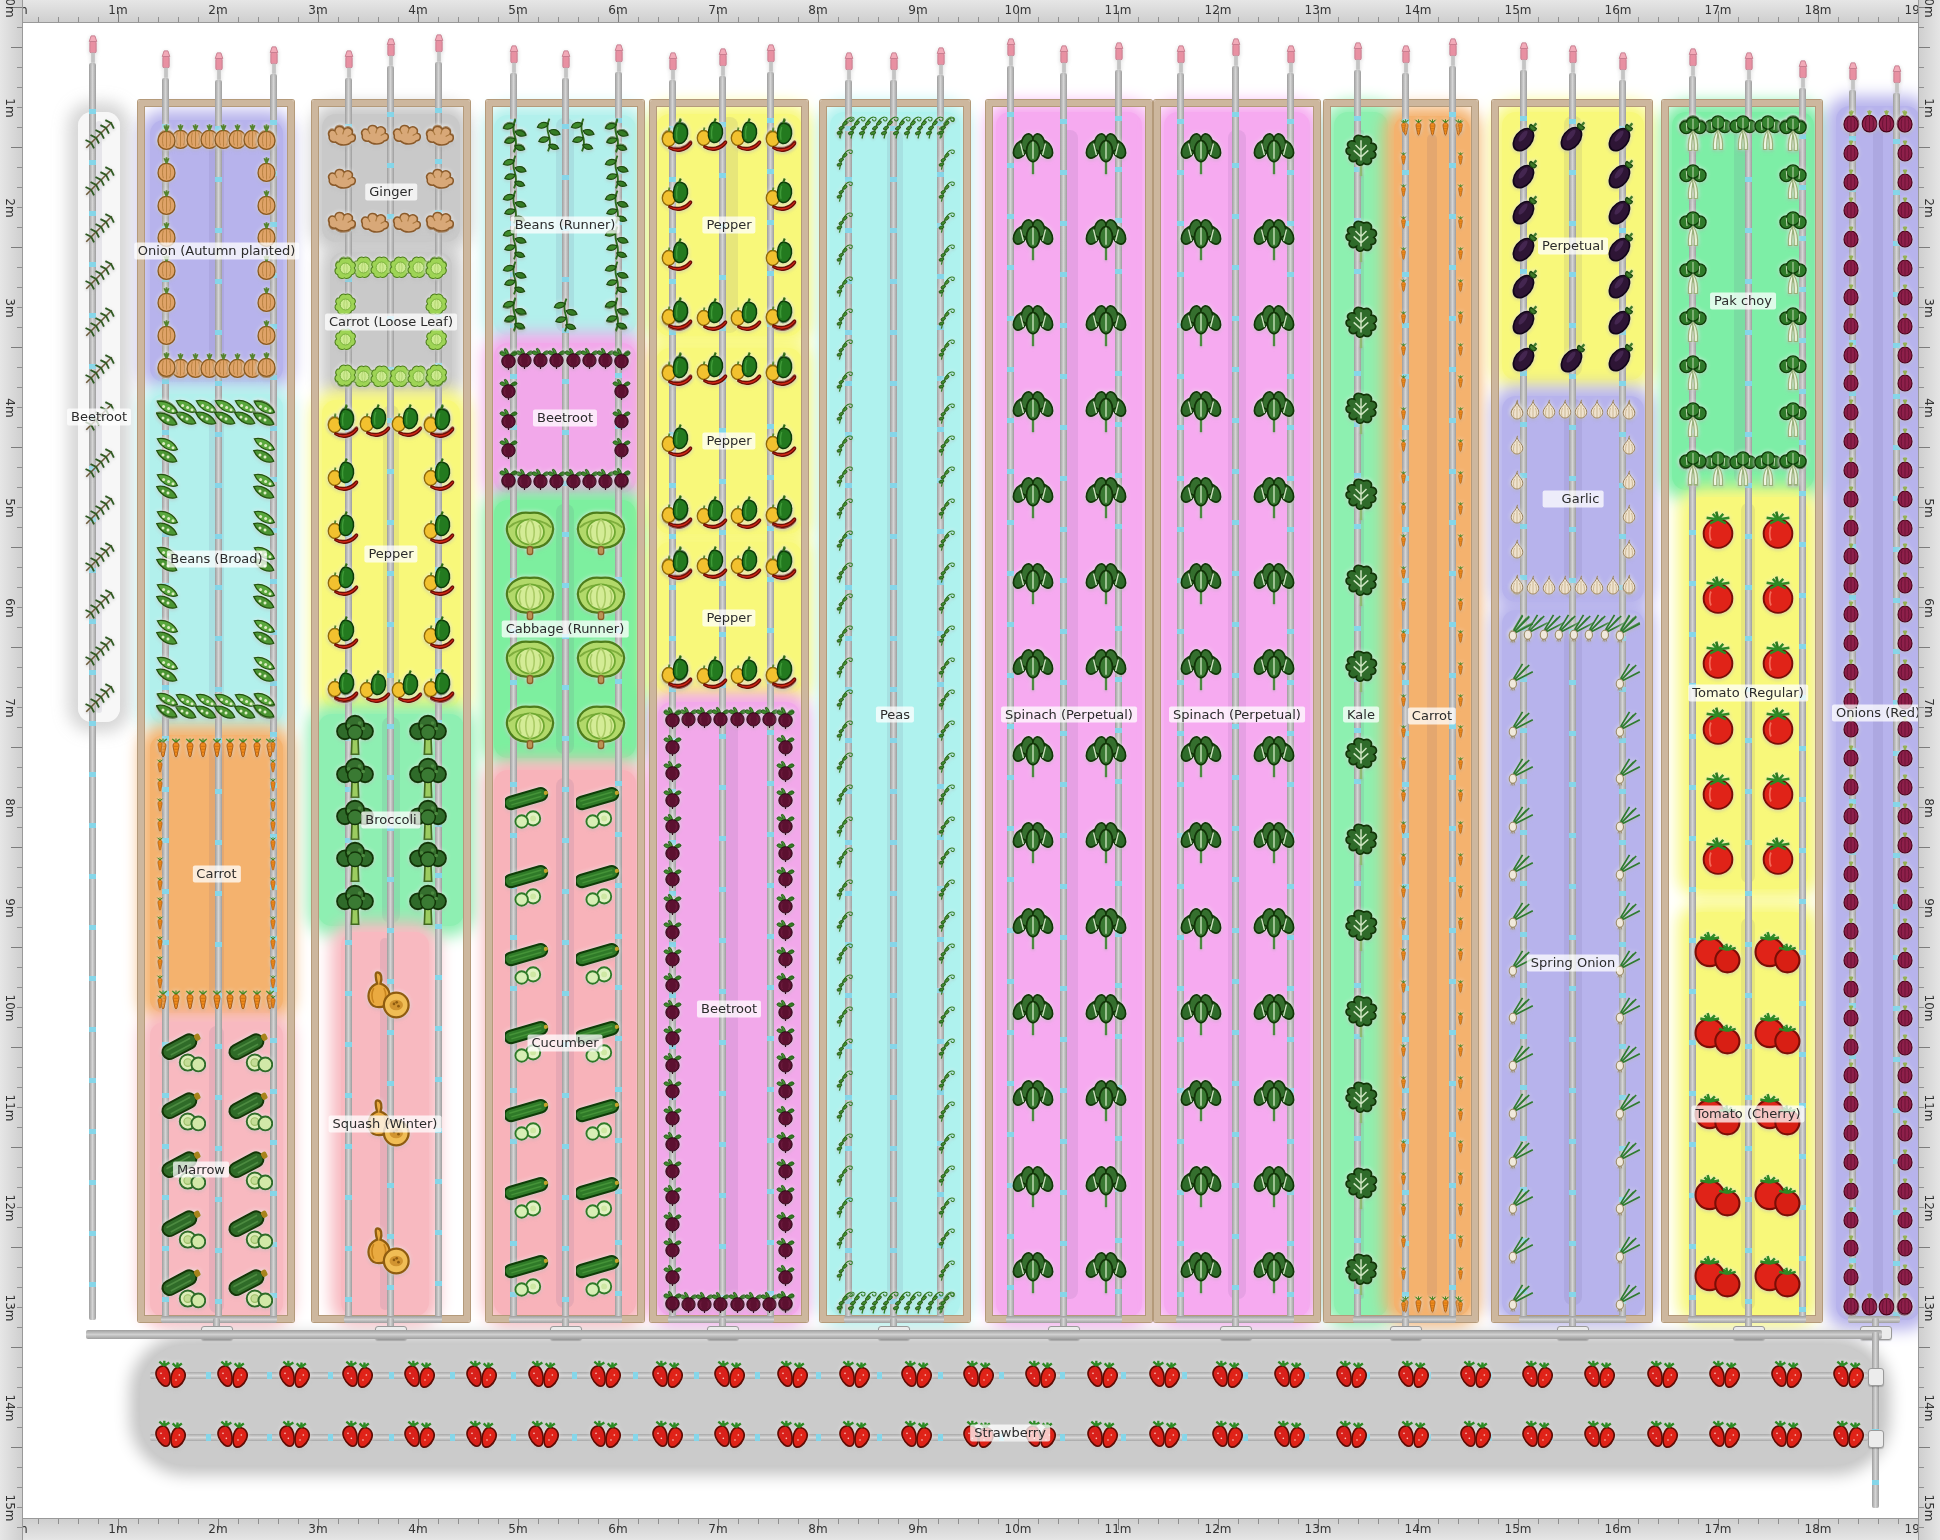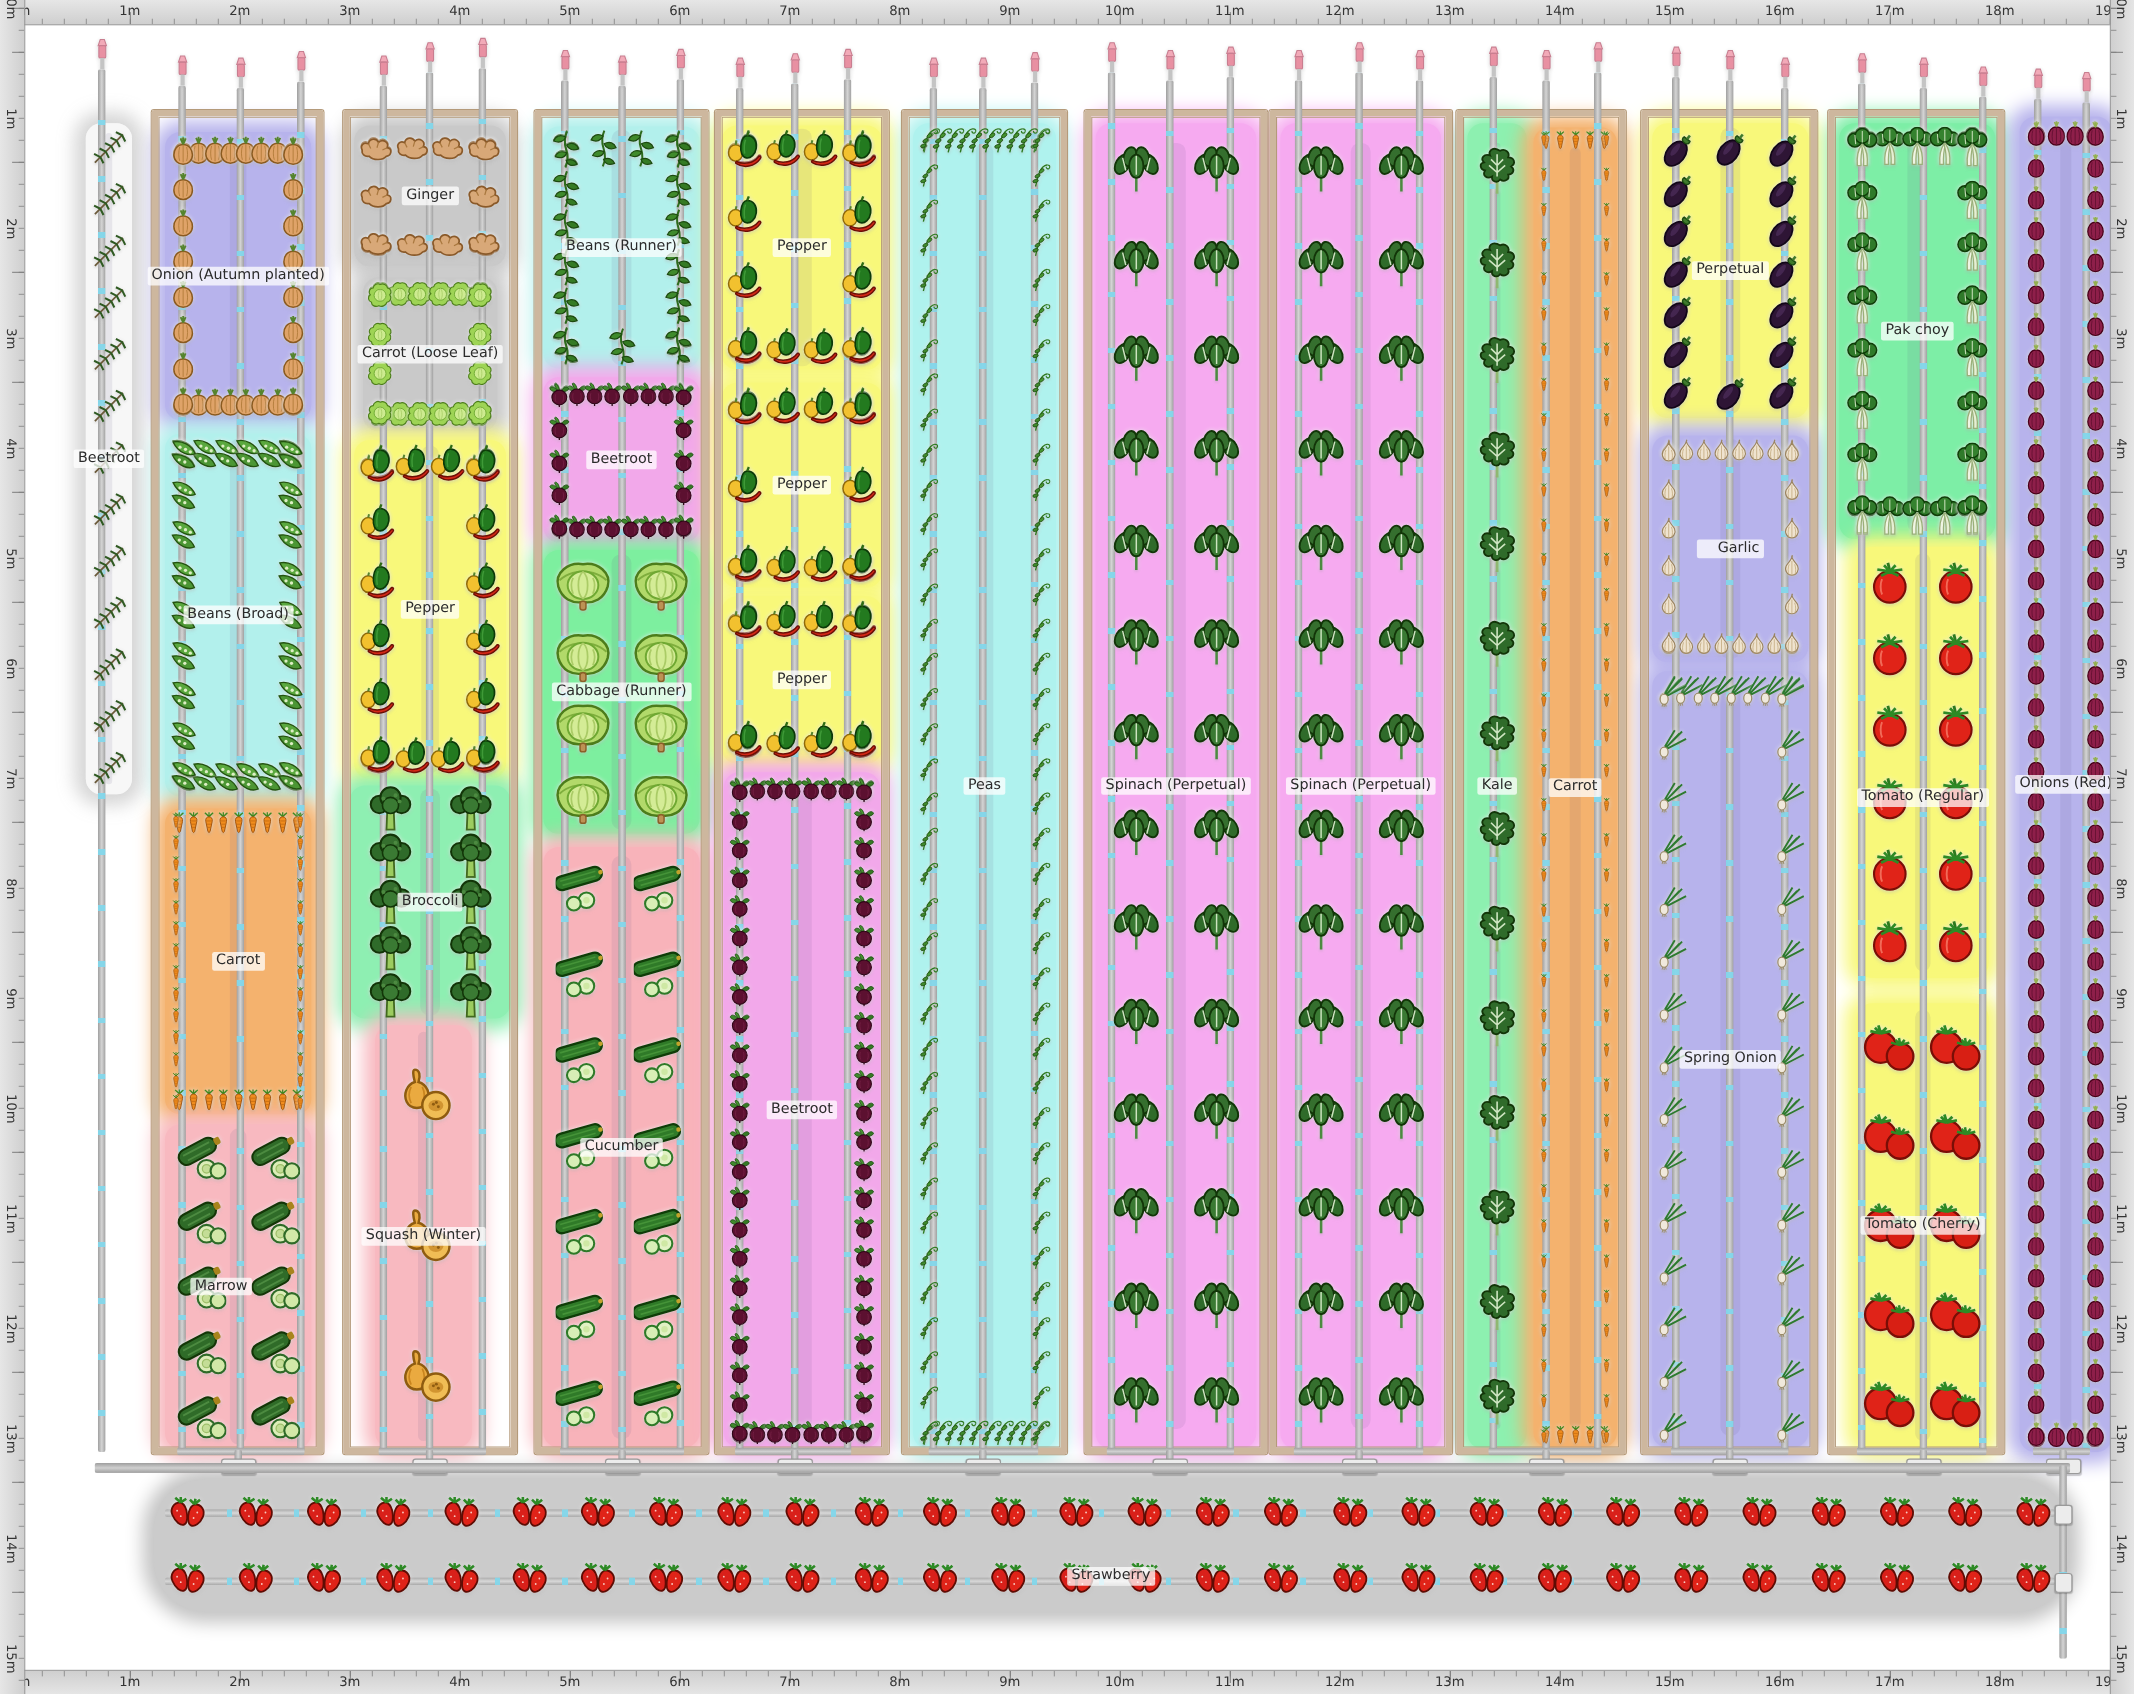--- a/index.html
+++ b/index.html
@@ -2967,21 +2967,21 @@
       <svg class="picon" width="40" height="40" style="left: 1828.93px; top: 1415px;">
         <use href="#i-strawberry"></use>
       </svg>
     </div>
   <div class="layer" id="labels-layer">
       <div class="bed-label" style="left: 99px; top: 417px;">Beetroot</div>
       <div class="bed-label" style="left: 216.5px; top: 251px;">Onion (Autumn planted)</div>
       <div class="bed-label" style="left: 216.5px; top: 559px;">Beans (Broad)</div>
       <div class="bed-label" style="left: 216.5px; top: 874px;">Carrot</div>
       <div class="bed-label" style="left: 201px; top: 1169.5px;">Marrow</div>
-      <div class="bed-label" style="left: 391px; top: 178px;">Ginger</div>
+      <div class="bed-label" style="left: 391px; top: 192px;">Ginger</div>
       <div class="bed-label" style="left: 391px; top: 322px;">Carrot (Loose Leaf)</div>
       <div class="bed-label" style="left: 391px; top: 554px;">Pepper</div>
       <div class="bed-label" style="left: 391px; top: 820px;">Broccoli</div>
       <div class="bed-label" style="left: 385px; top: 1124px;">Squash (Winter)</div>
       <div class="bed-label" style="left: 565px; top: 225px;">Beans (Runner)</div>
       <div class="bed-label" style="left: 565px; top: 418px;">Beetroot</div>
       <div class="bed-label" style="left: 565px; top: 629px;">Cabbage (Runner)</div>
       <div class="bed-label" style="left: 565px; top: 1043px;">Cucumber</div>
       <div class="bed-label" style="left: 729px; top: 225px;">Pepper</div>
       <div class="bed-label" style="left: 729px; top: 441px;">Pepper</div>
@@ -2989,21 +2989,21 @@
       <div class="bed-label" style="left: 729px; top: 1009px;">Beetroot</div>
       <div class="bed-label" style="left: 895px; top: 714.5px;">Peas</div>
       <div class="bed-label" style="left: 1069px; top: 714.5px;">Spinach (Perpetual)</div>
       <div class="bed-label" style="left: 1237px; top: 714.5px;">Spinach (Perpetual)</div>
       <div class="bed-label" style="left: 1361px; top: 714.5px;">Kale</div>
       <div class="bed-label" style="left: 1432px; top: 716px;">Carrot</div>
       <div class="bed-label" style="left: 1573px; top: 246px;">Perpetual</div>
       <div class="bed-label" style="left: 1573px; top: 499px; padding-left: 19px;">Garlic</div>
       <div class="bed-label" style="left: 1573px; top: 963px;">Spring Onion</div>
       <div class="bed-label" style="left: 1743px; top: 301px;">Pak choy</div>
-      <div class="bed-label" style="left: 1748px; top: 693px; margin-top: 32px;">Tomato (Regular)</div>
+      <div class="bed-label" style="left: 1748px; top: 693px;">Tomato (Regular)</div>
       <div class="bed-label" style="left: 1748px; top: 1114px;">Tomato (Cherry)</div>
       <div class="bed-label" style="left: 1878px; top: 713px;">Onions (Red)</div>
       <div class="bed-label" style="left: 1010px; top: 1433px;">Strawberry</div>
     </div>
   <div class="layer" id="rulers-layer">
     <div class="ruler h" id="ruler-top">
         <span class="rlab h" style="left: 18px;">0m</span>
         <span class="rlab h" style="left: 118px;">1m</span>
         <span class="rlab h" style="left: 218px;">2m</span>
         <span class="rlab h" style="left: 318px;">3m</span>

